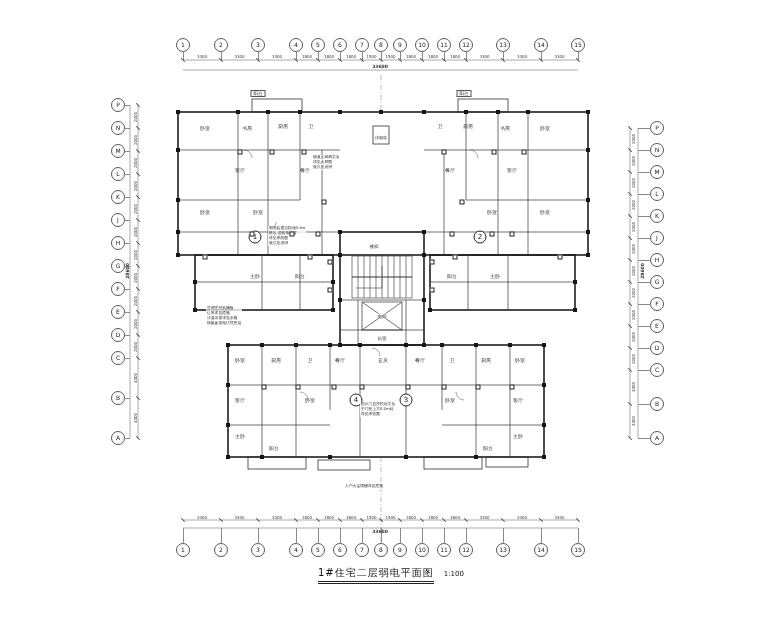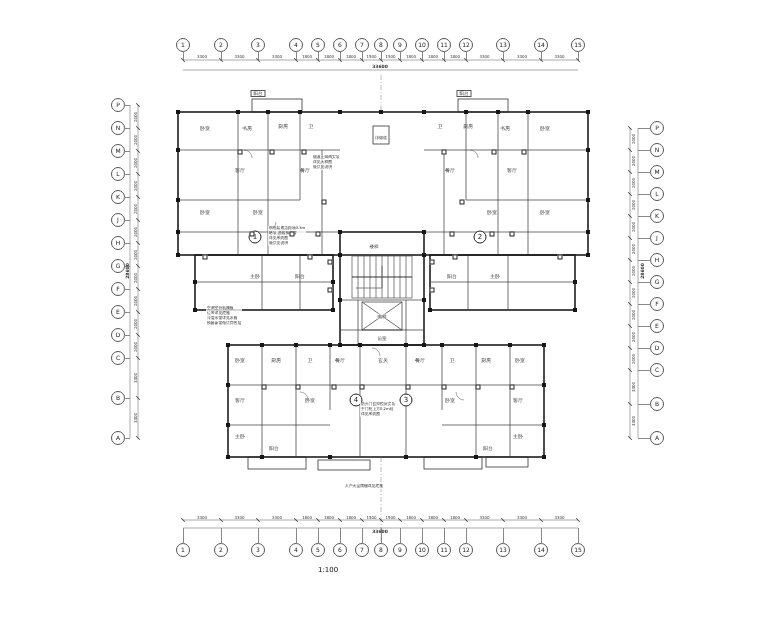--- a/index.html
+++ b/index.html
@@ -487,16 +487,17 @@
       <div class="esym" style="left: 298px; top: 387px;"></div>
       <div class="esym" style="left: 334px; top: 387px;"></div>
       <div class="esym" style="left: 362px; top: 387px;"></div>
       <div class="esym" style="left: 408px; top: 387px;"></div>
       <div class="esym" style="left: 444px; top: 387px;"></div>
       <div class="esym" style="left: 478px; top: 387px;"></div>
       <div class="esym" style="left: 512px; top: 387px;"></div>
     </div>
 
   <div class="title-block">
+    <span class="title-text">1#住宅二层弱电平面图</span>
     <span class="scale-text">1:100</span>
   </div>
 
 </div>
 
 </body></html>

